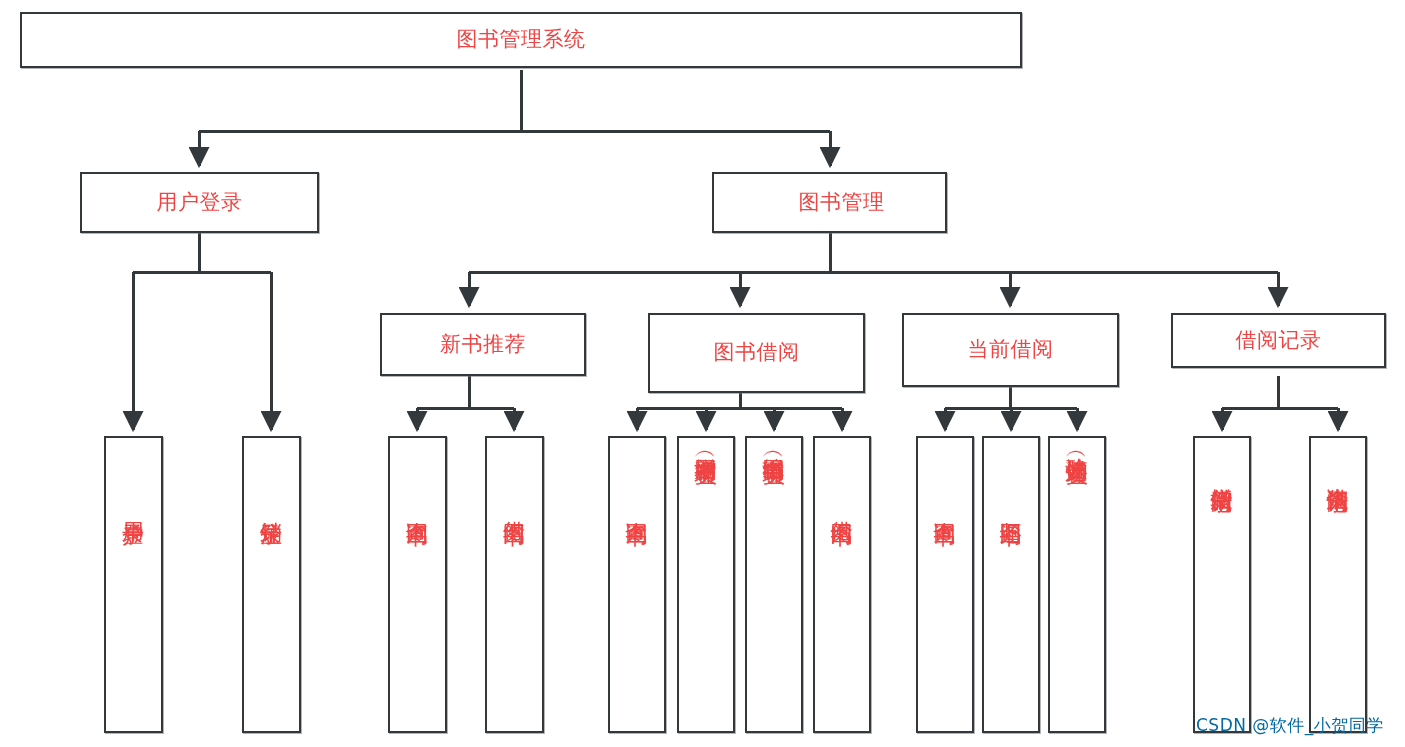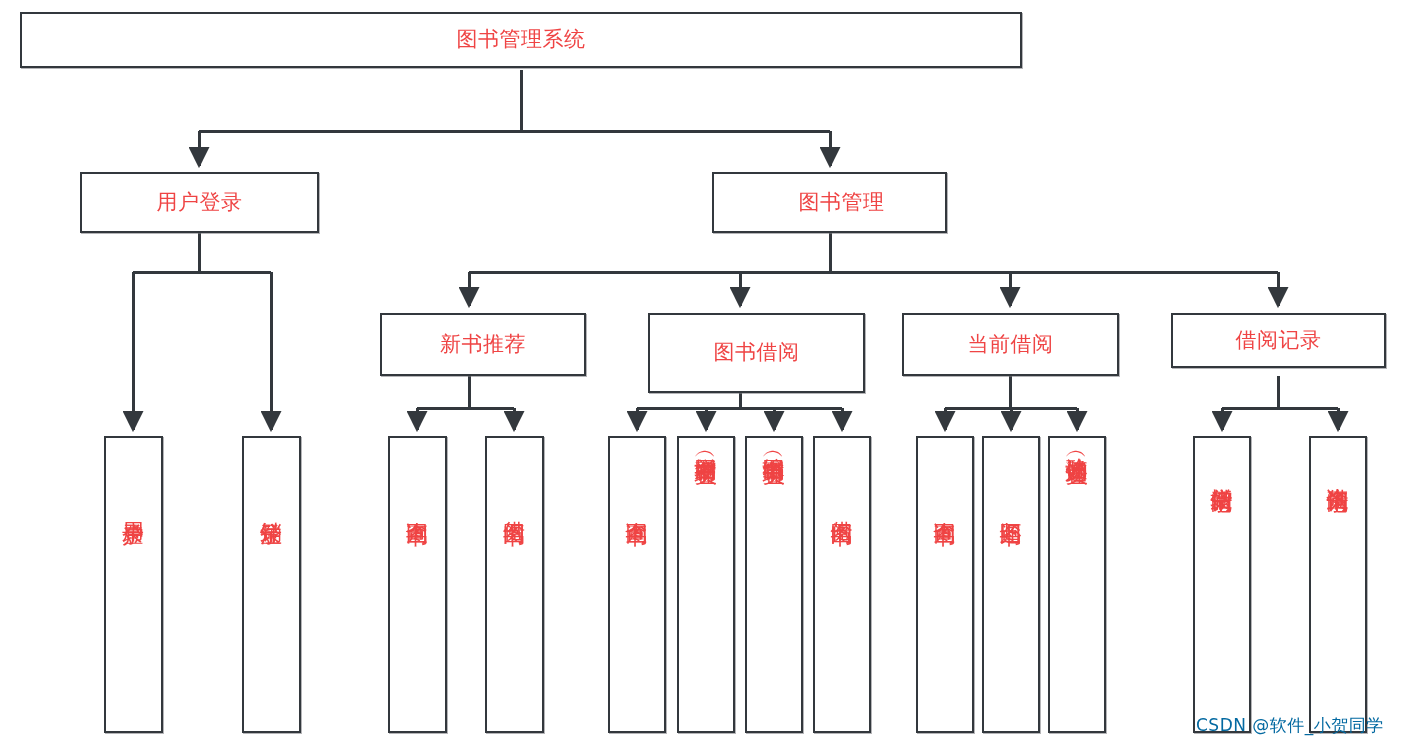--- a/index.html
+++ b/index.html
@@ -143,21 +143,21 @@
   </div>
 
   <div class="node horiz" style="left:380px; top:313px; width:206px; height:63px;">
     <span class="node-label">新书推荐</span>
   </div>
 
   <div class="node horiz" style="left:632px; top:313px; width:217px; height:80px;margin-left:16px;">
     <span class="node-label">图书借阅</span>
   </div>
 
-  <div class="node horiz" style="left:902px; top:313px; width:217px; height:63px;">
+  <div class="node horiz" style="left:902px; top:313px; width:217px; height:74px;">
     <span class="node-label">当前借阅</span>
   </div>
 
   <div class="node horiz" style="left:1171px; top:313px; width:215px; height:55px;">
     <span class="node-label">借阅记录</span>
   </div>
 
   <div class="node vert" style="left:104px; top:436px; width:59px; height:297px; padding-top:66px;">
     <span class="node-label">用户登录</span>
   </div>

